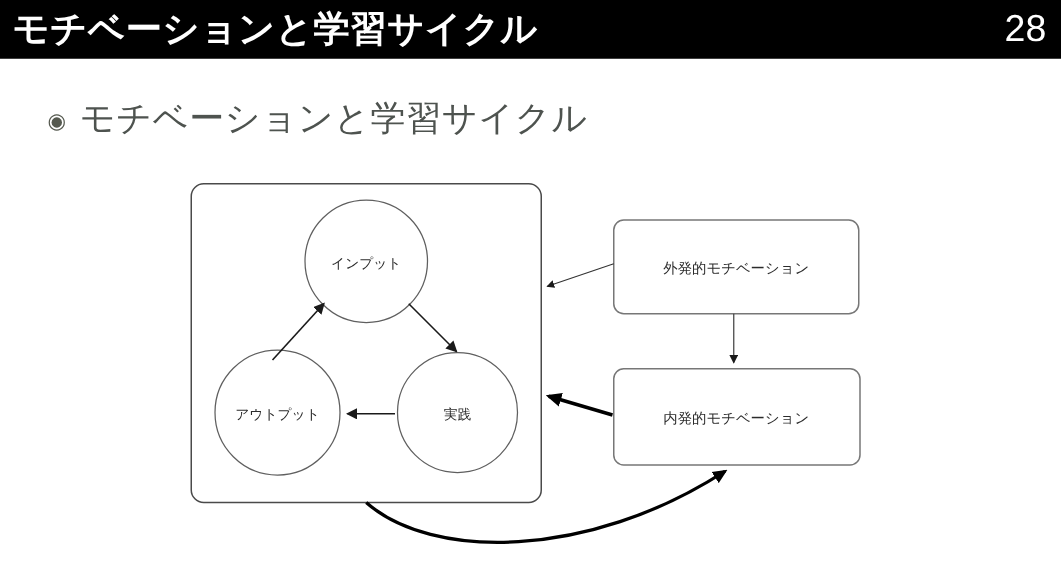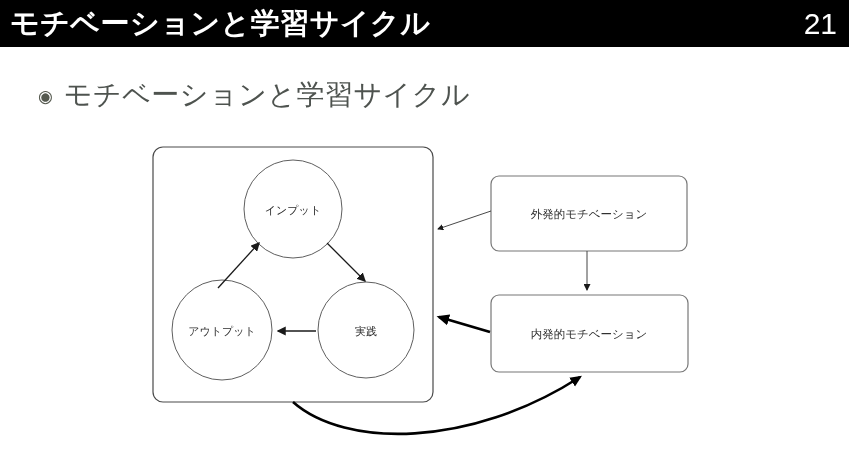--- a/index.html
+++ b/index.html
@@ -70,21 +70,21 @@
   .node-label { font-size: 11px; }
   .box-label  { font-size: 11.5px; }
 </style>
 </head>
 <body>
 
 <div class="slide">
 
   <div class="titlebar">
     <span class="title">モチベーションと学習サイクル</span>
-    <span class="pagenum">21</span>
+    <span class="pagenum">28</span>
   </div>
 
   <div class="heading">
     <span class="bullet">◉</span>
     <span class="heading-text">モチベーションと学習サイクル</span>
   </div>
 
   <svg class="diagram" viewBox="0 0 849 469">
     <defs>
       <marker id="arrow-small" viewBox="0 0 10 10" refX="8.5" refY="5" markerWidth="7" markerHeight="7" orient="auto-start-reverse">

